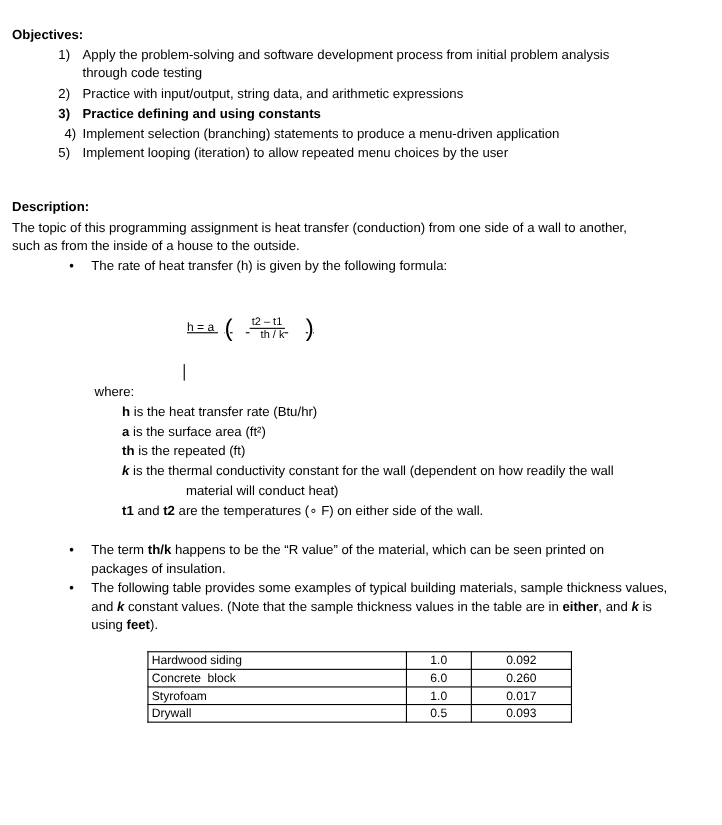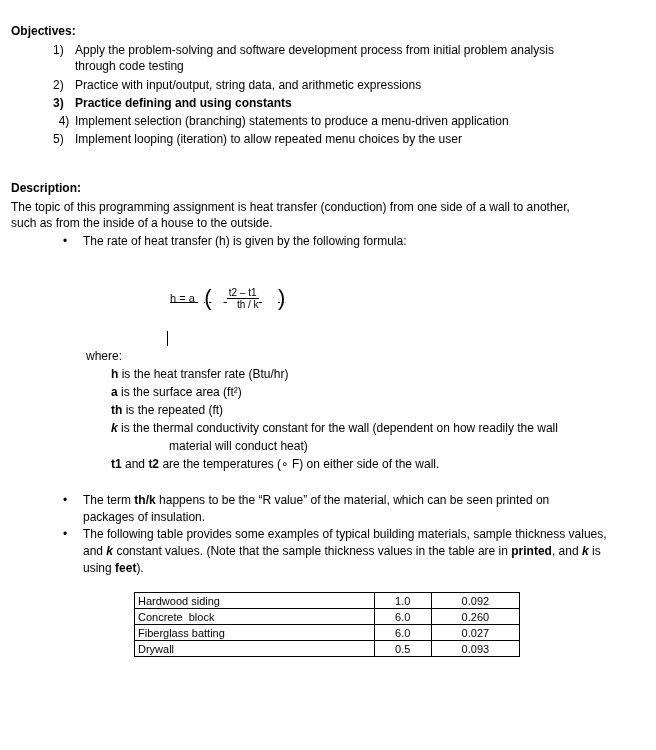--- a/index.html
+++ b/index.html
@@ -78,42 +78,42 @@
 </div>
 
 <div class="abs li" style="left:63px;top:492px;">
   <span class="bullet">•</span><span>The term </span><b>th/k</b><span> happens to be the “R value” of the material, which can be seen printed on</span>
 </div>
 <div class="abs li" style="left:83px;top:509px;">packages of insulation.</div>
 <div class="abs li" style="left:63px;top:526px;">
   <span class="bullet">•</span><span>The following table provides some examples of typical building materials, sample thickness values,</span>
 </div>
 <div class="abs li" style="left:83px;top:543px;">
-  <span>and </span><b style="font-style:italic;">k</b><span> constant values. (Note that the sample thickness values in the table are in </span><b>printed</b><span>, and </span><b style="font-style:italic;">k</b><span> is</span>
+  <span>and </span><b style="font-style:italic;">k</b><span> constant values. (Note that the sample thickness values in the table are in </span><b>either</b><span>, and </span><b style="font-style:italic;">k</b><span> is</span>
 </div>
 <div class="abs li" style="left:83px;top:560px;">
   <span>using </span><b>feet</b><span>).</span>
 </div>
 
 <table>
   <tbody>
   <tr>
     <td>Hardwood siding</td>
         <td class="c">1.0</td>
         <td class="c">0.092</td>
   </tr>
   <tr>
     <td style="white-space:pre;">Concrete  block</td>
         <td class="c">6.0</td>
         <td class="c">0.260</td>
   </tr>
   <tr>
-    <td>Fiberglass batting</td>
-        <td class="c">6.0</td>
-        <td class="c">0.027</td>
+    <td>Styrofoam</td>
+        <td class="c">1.0</td>
+        <td class="c">0.017</td>
   </tr>
   <tr>
     <td>Drywall</td>
         <td class="c">0.5</td>
         <td class="c">0.093</td>
   </tr>
 </tbody>
   </table>
 
 </body></html>

